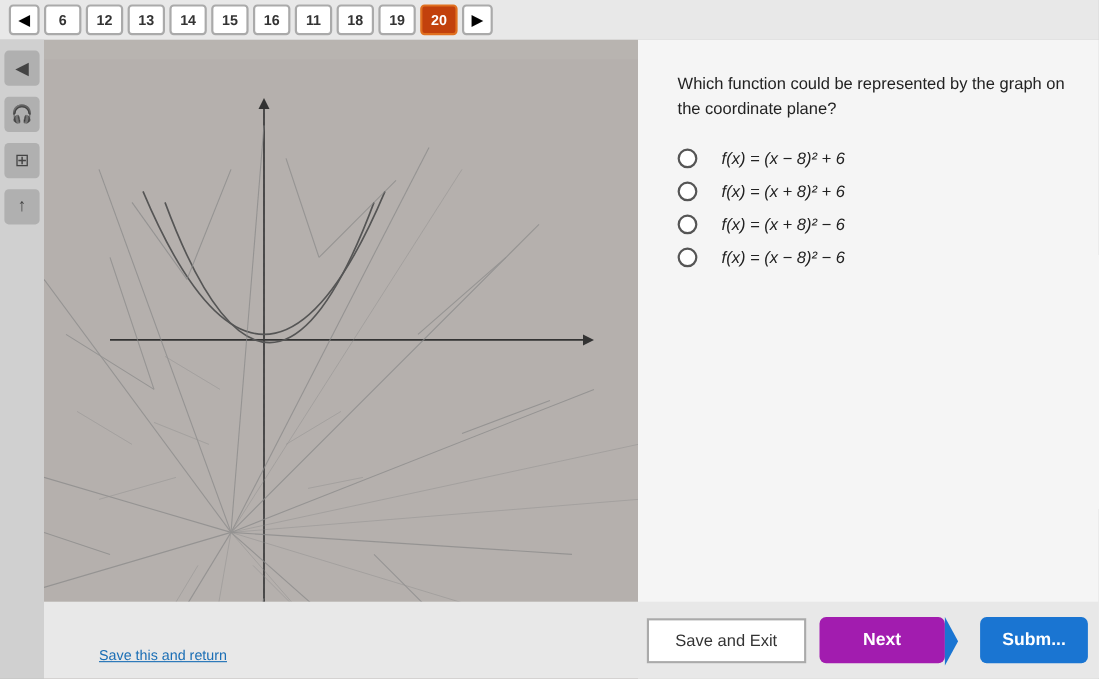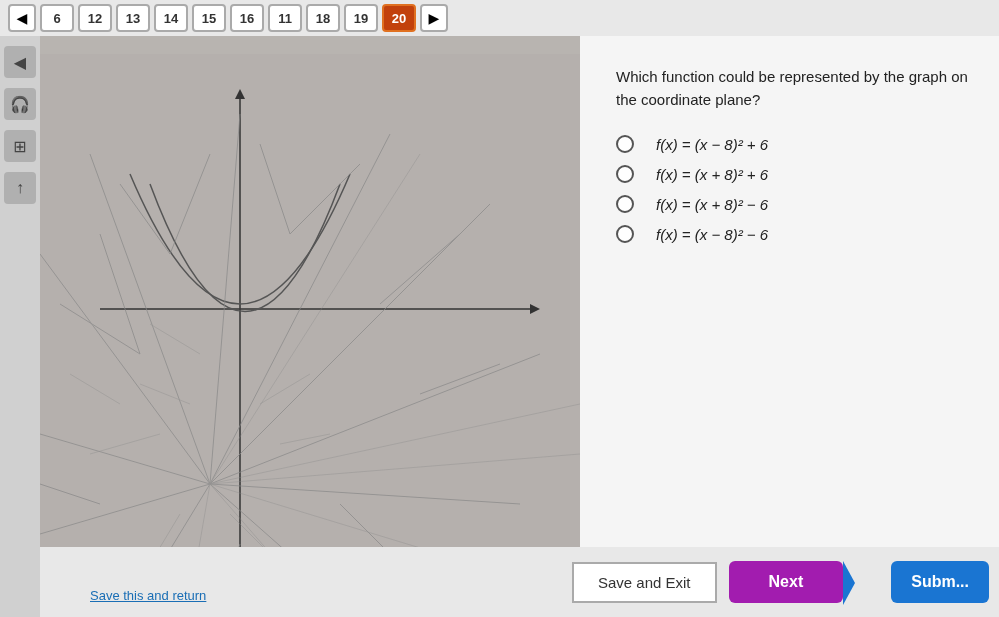--- a/index.html
+++ b/index.html
@@ -231,21 +231,21 @@
 
     .btn-submit {
       background: #1a75d2;
       border: none;
       border-radius: 6px;
       padding: 12px 20px;
       font-size: 16px;
       cursor: pointer;
       color: #fff;
       font-weight: bold;
-      margin-left: 36px;
+      margin-left: 20px;
     }
 
     
     .y-label {
       position: absolute;
       top: 38px;
       left: 175px;
       font-size: 16px;
       font-style: italic;
       color: #333;

